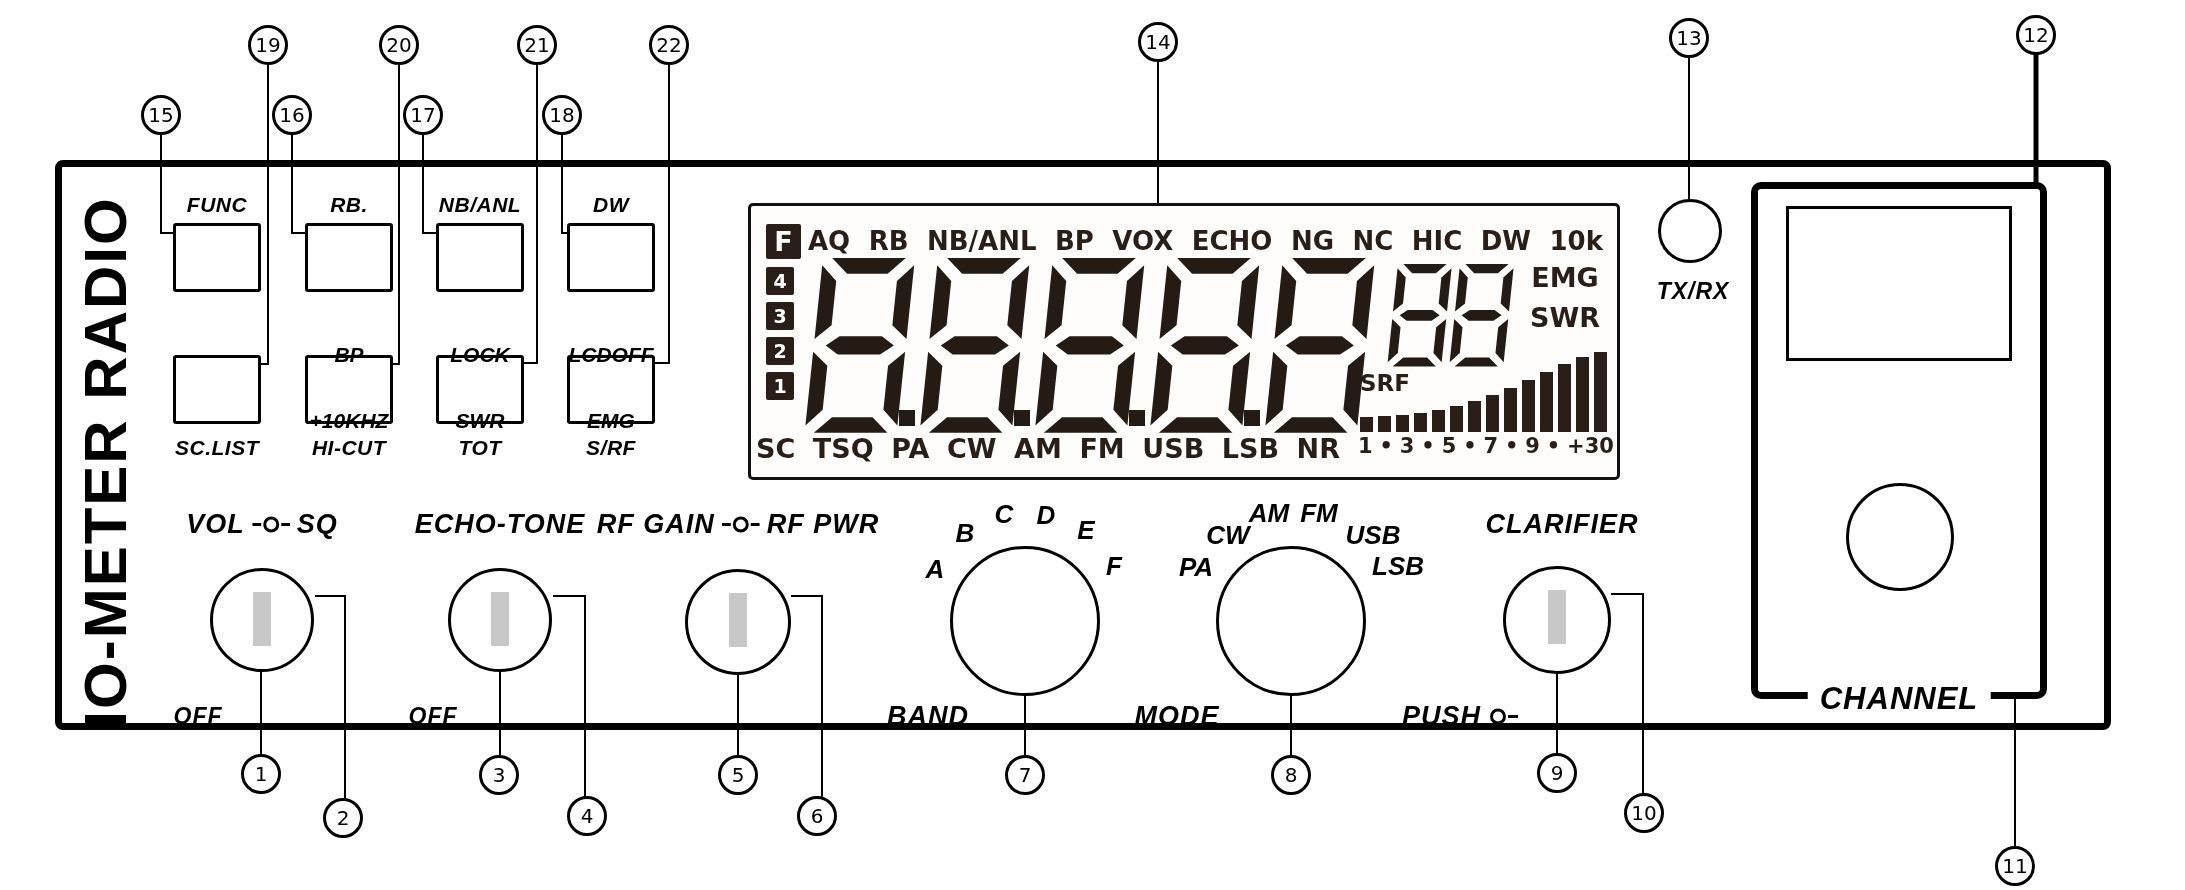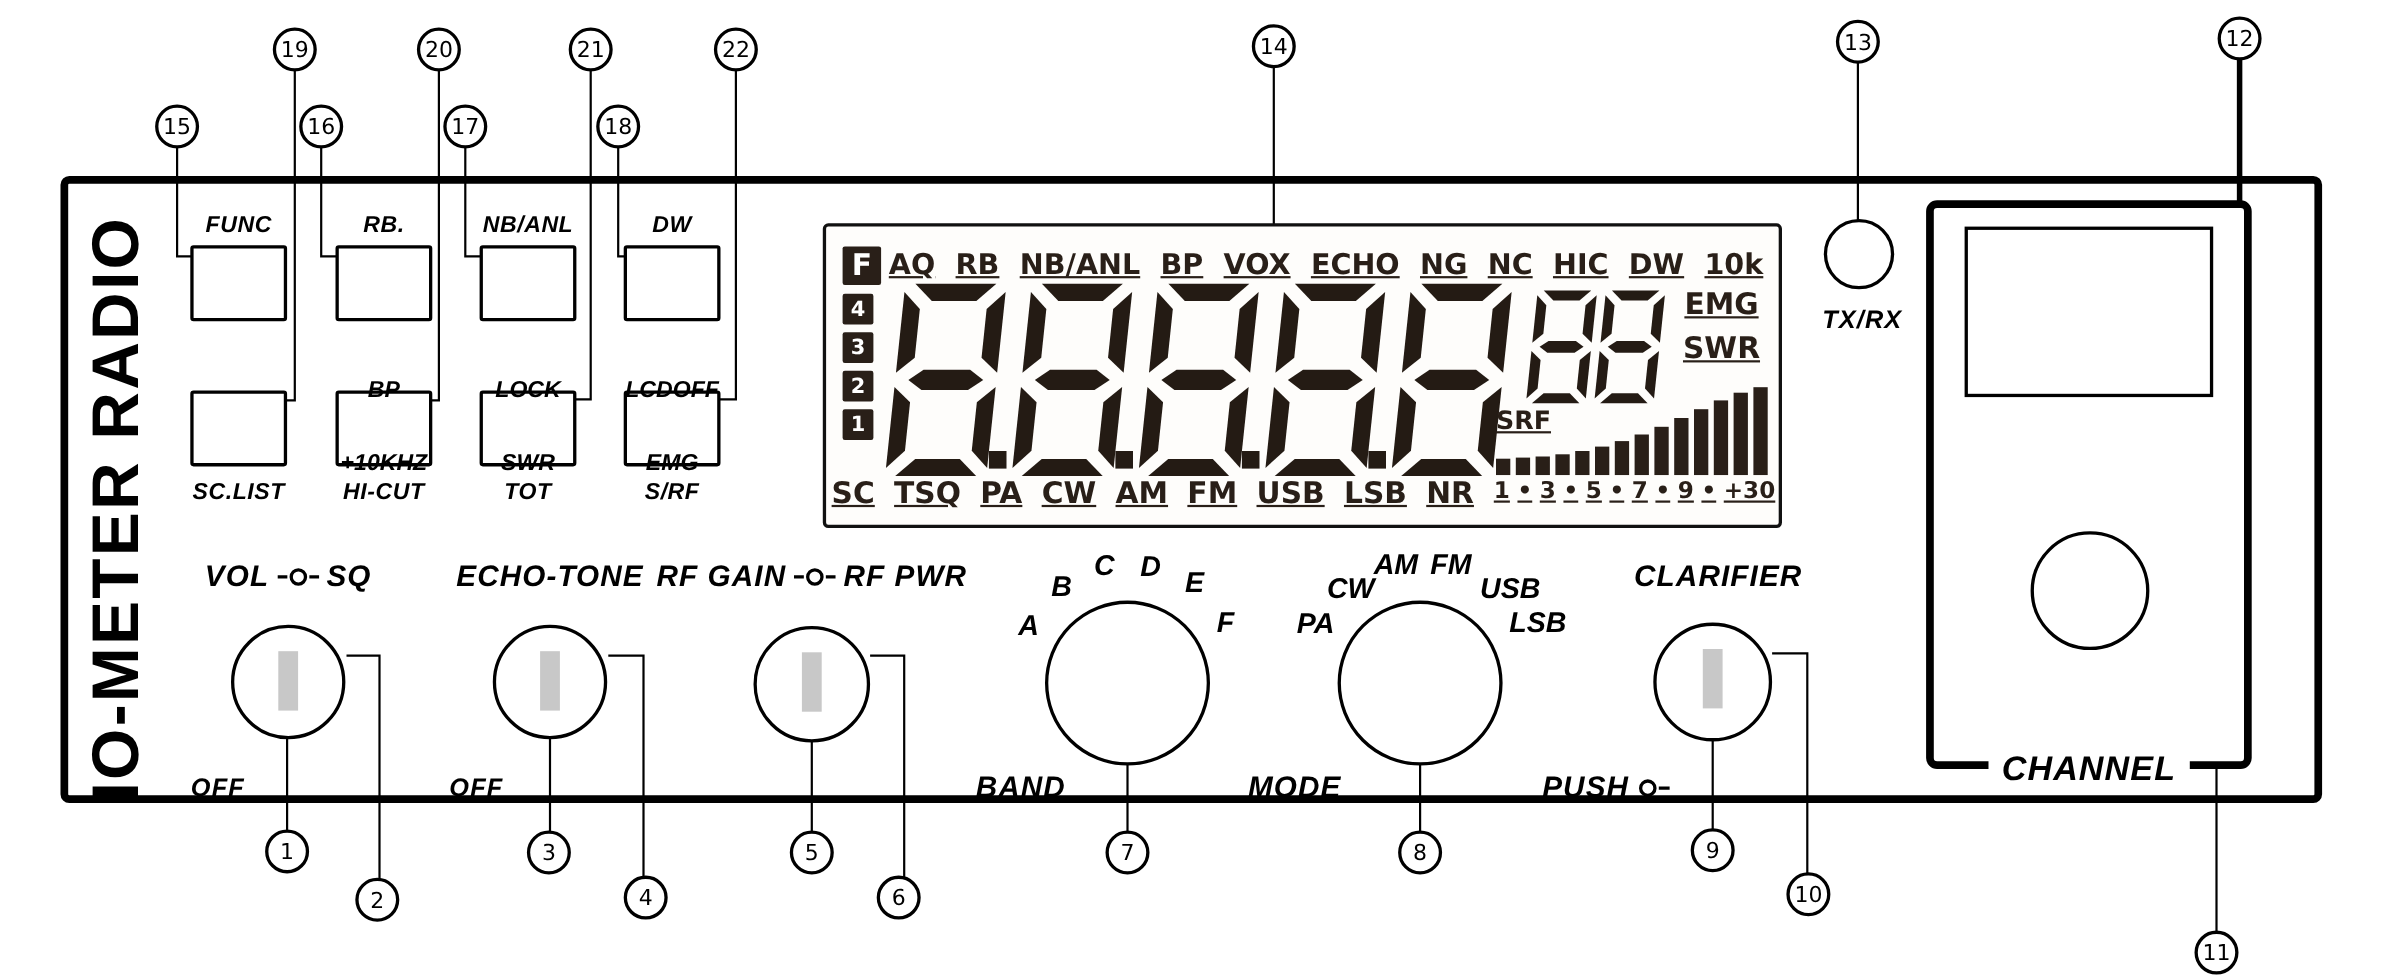--- a/index.html
+++ b/index.html
@@ -27,21 +27,21 @@
            transform:translateX(-50%);}
   .seclabel{position:absolute;transform:translate(-50%,-50%);font-style:italic;font-weight:bold;
             font-size:27px;letter-spacing:1px;white-space:nowrap;display:flex;align-items:center;gap:7px;}
   .kletter{position:absolute;transform:translate(-50%,-50%);font-style:italic;font-weight:bold;
            font-size:26px;}
   .offlabel{position:absolute;transform:translate(-50%,-50%);font-style:italic;font-weight:bold;
             font-size:23px;letter-spacing:1px;}
   
   #lcd{left:748px;top:203px;width:872px;height:277px;border:3px solid #111;border-radius:5px;
        box-sizing:border-box;background:#fefdfb;}
-  .ink{color:#291f18;text-decoration:underline;}
+  .ink{color:#291f18;}
   .lcdbox{position:absolute;background:#291f18;color:#fff;display:flex;align-items:center;
           justify-content:center;font-weight:bold;font-family:"DejaVu Sans",sans-serif;border-radius:2px;}
   #lcd-top-row{left:808px;top:226px;width:795px;display:flex;justify-content:space-between;
                font-family:"DejaVu Sans",sans-serif;font-weight:bold;font-size:26px;}
   #lcd-bottom-row{left:756px;top:433px;width:584px;display:flex;justify-content:space-between;
                font-family:"DejaVu Sans",sans-serif;font-weight:bold;font-size:27px;}
   .lcdside{position:absolute;transform:translate(-50%,-50%);font-family:"DejaVu Sans",sans-serif;
            font-weight:bold;font-size:27px;}
   #srf-label{left:1360px;top:370px;font-family:"DejaVu Sans",sans-serif;font-weight:bold;font-size:23px;}
   #meter-scale{left:1358px;top:434px;width:256px;display:flex;justify-content:space-between;

